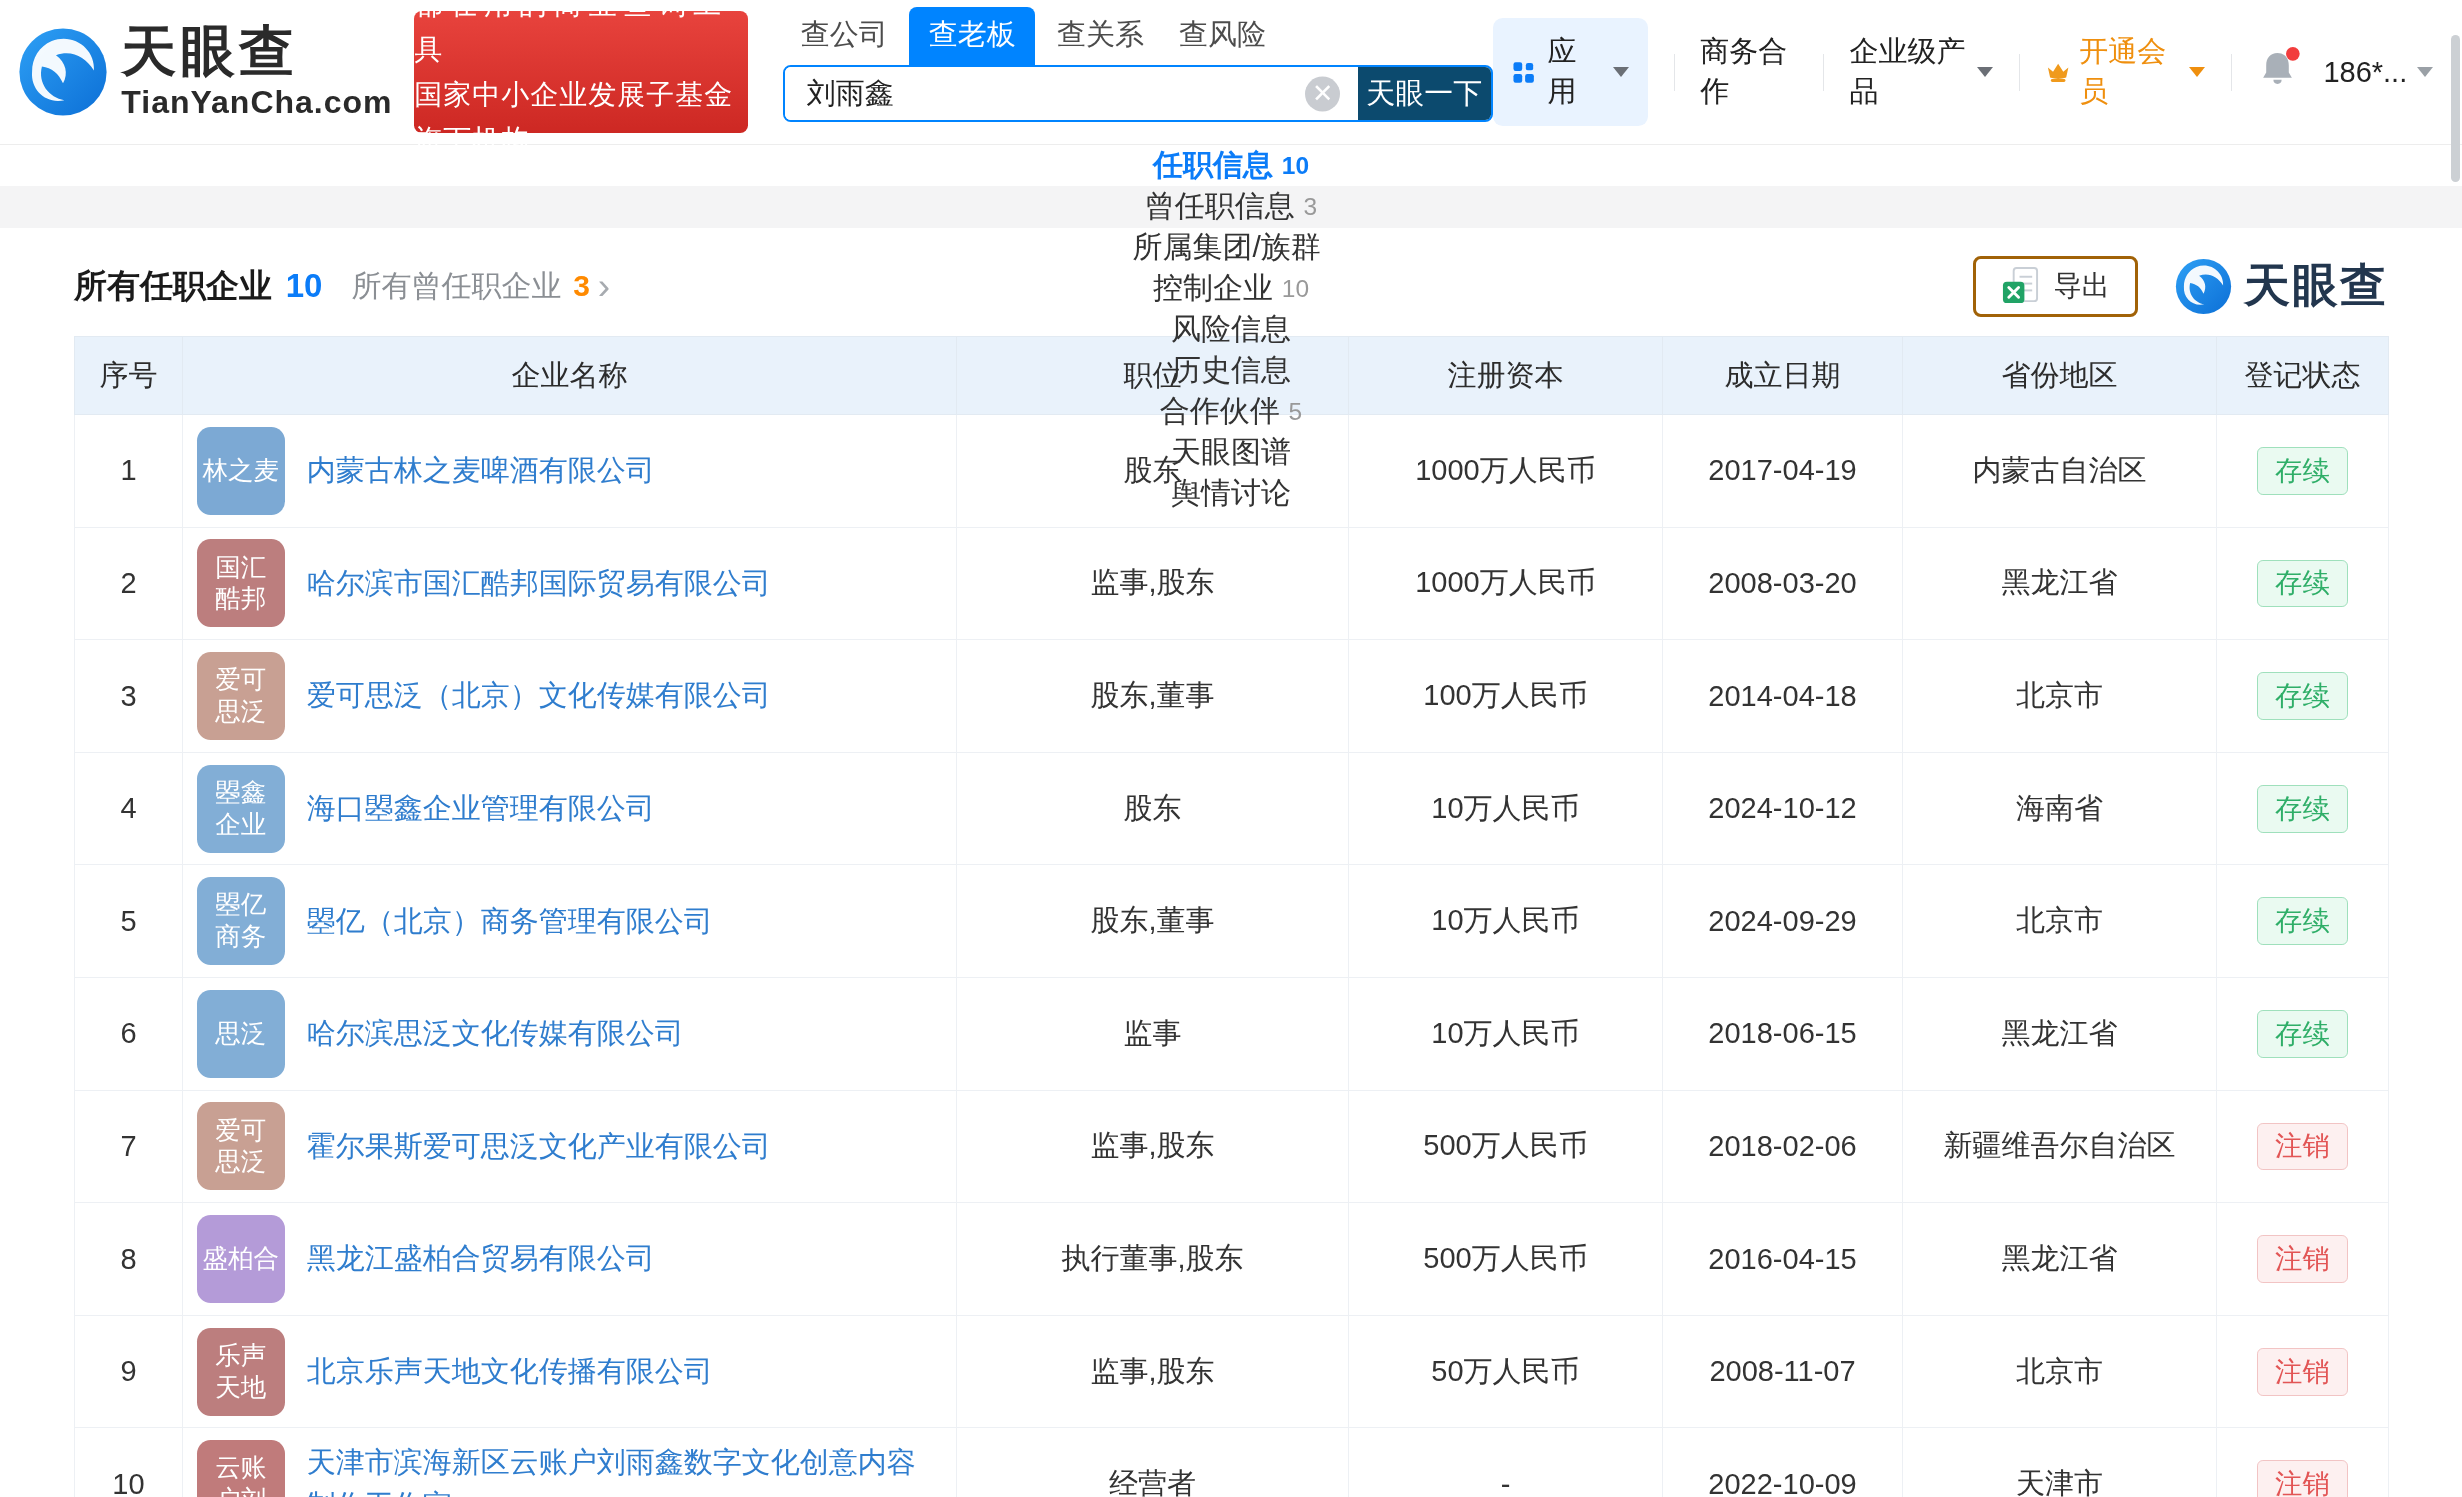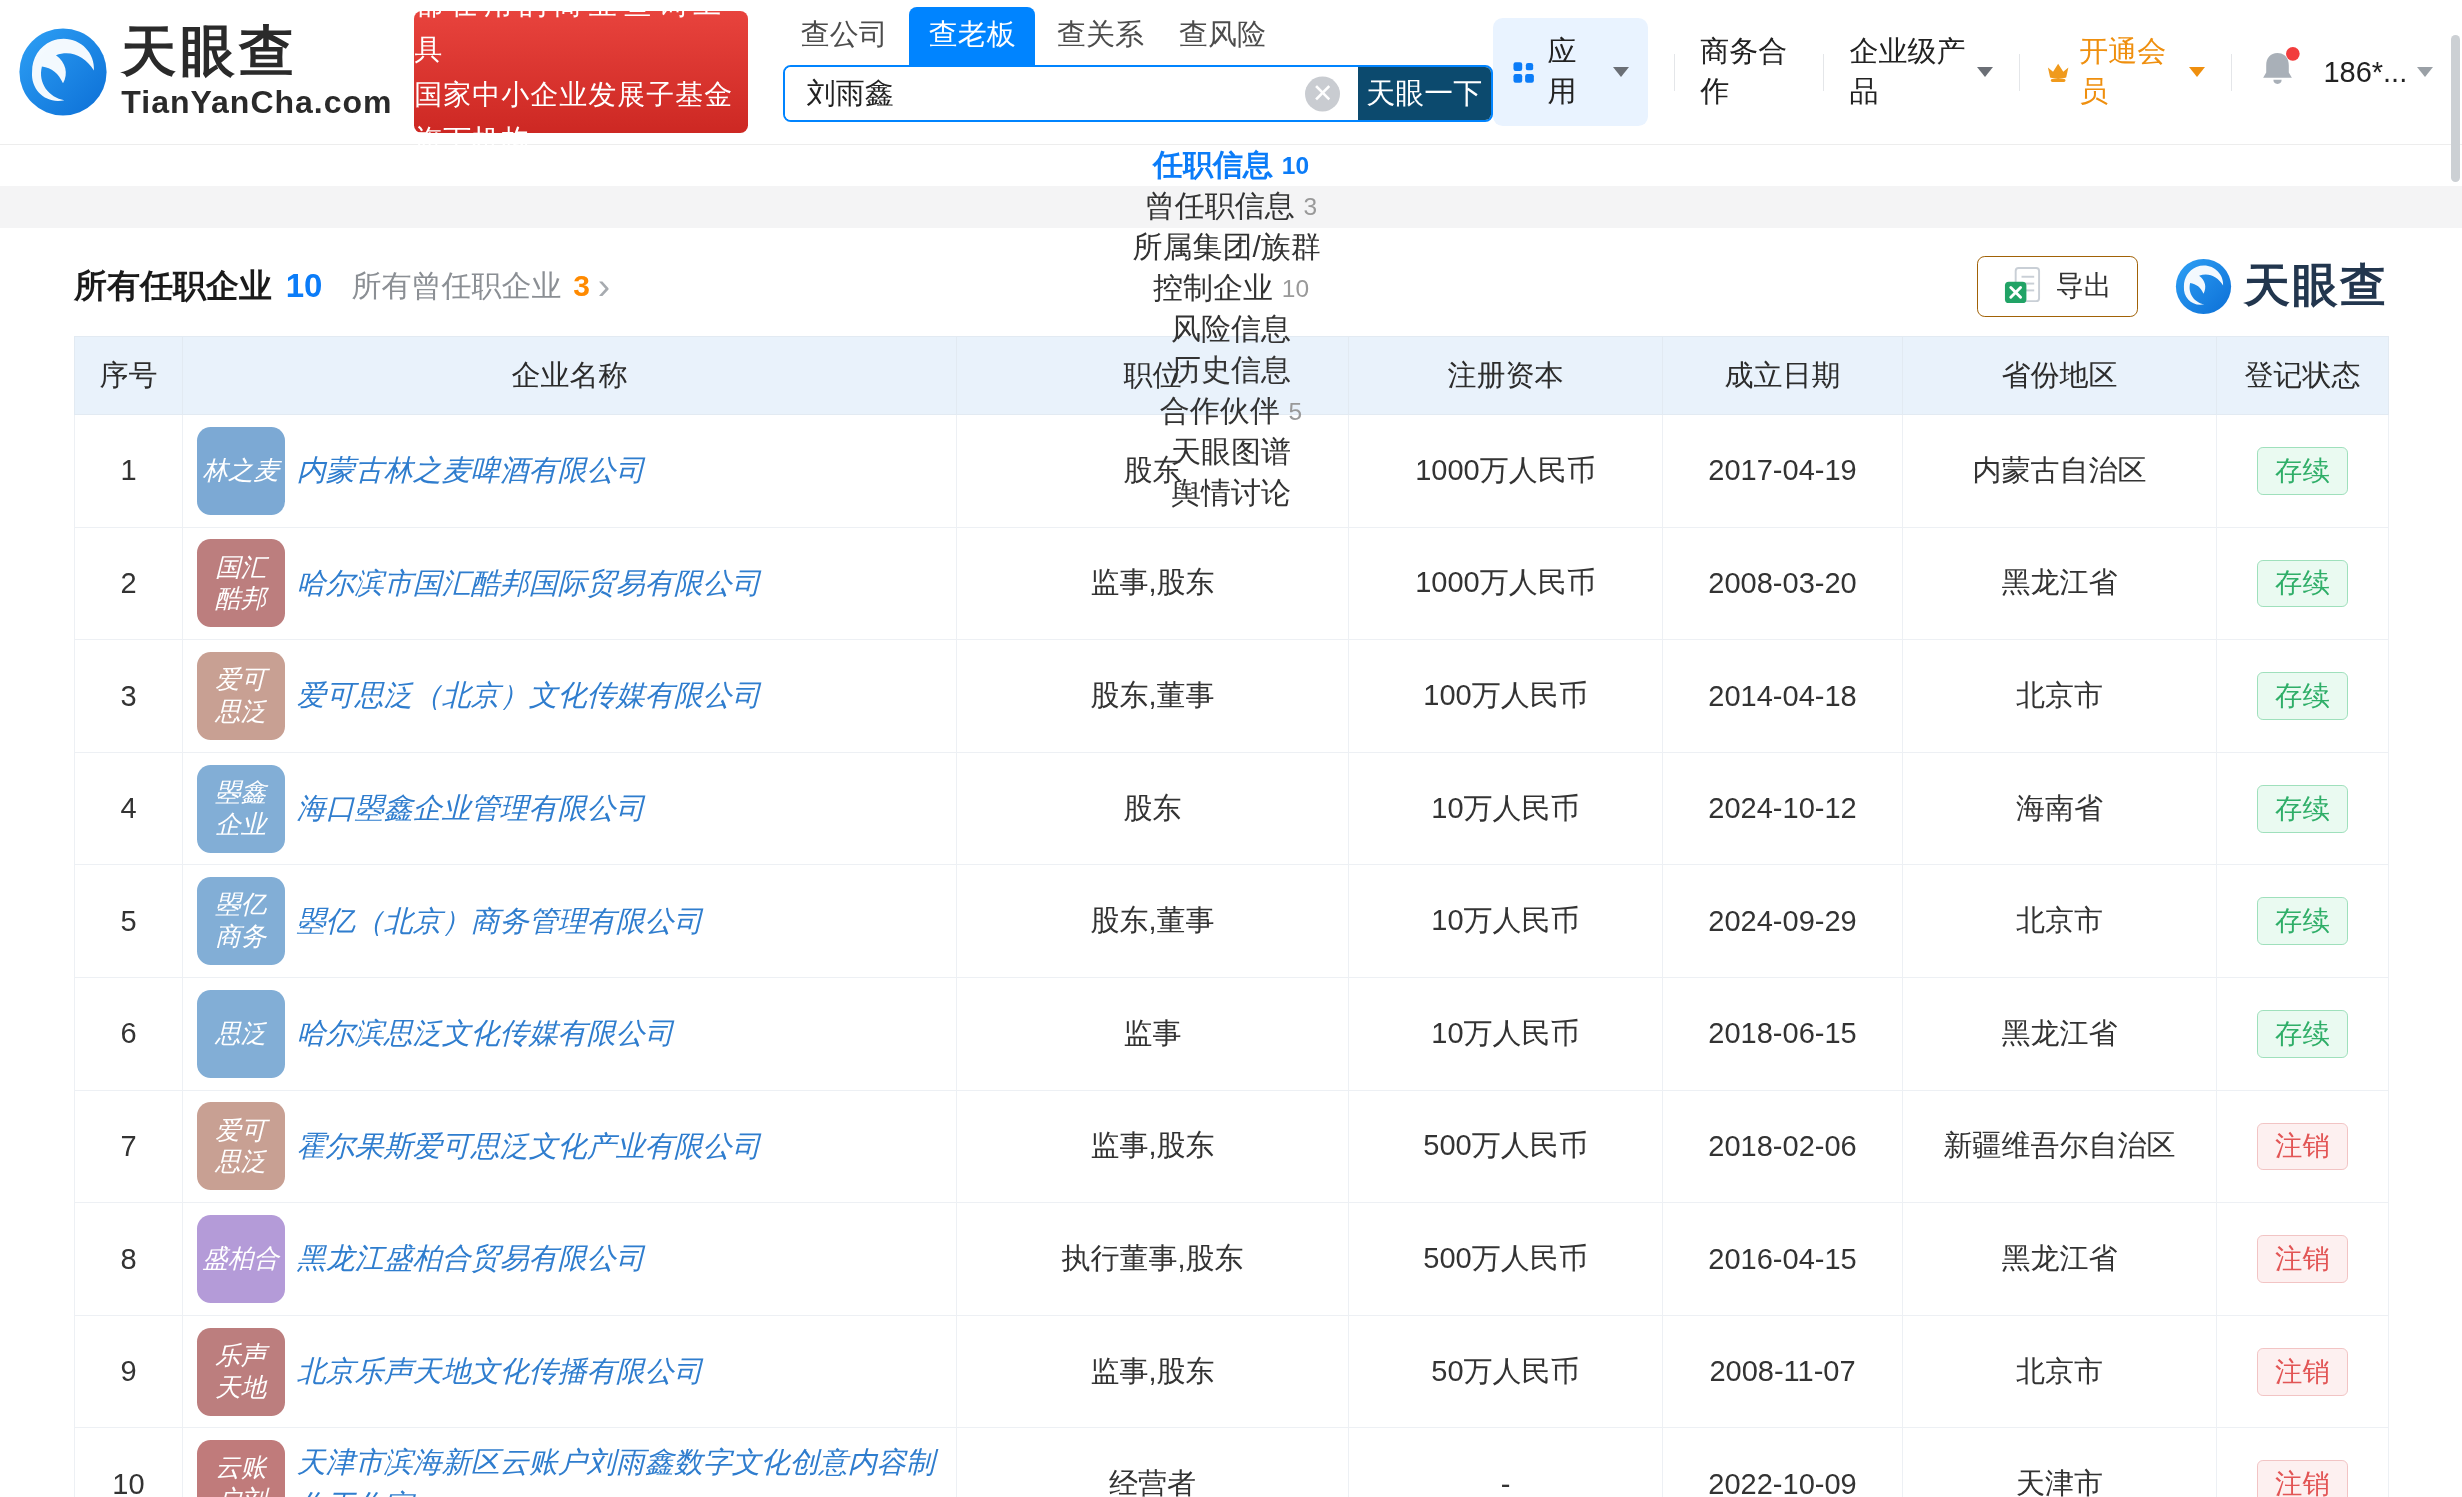--- a/index.html
+++ b/index.html
@@ -57,35 +57,35 @@
   .mtab.active .cnt { color:#0b7cf8; font-weight:700; }
 
   
   .section-head { margin:25.5px 74px 0; display:flex; align-items:center; height:65px; }
   .sec-title { font-size:33px; font-weight:800; color:#1a1a1a; }
   .sec-count { font-size:33px; font-weight:800; color:#0b7cf8; margin-left:13.7px; }
   .sec-sub { margin-left:29px; display:flex; align-items:center; color:#8b8f94; font-size:30px; }
   .sec-sub b { color:#ff8a00; font-weight:700; margin:0 3.9px 0 11.8px; }
   .sec-sub .chev { font-size:37px; color:#a7abb0; margin-left:3.9px; line-height:1; }
   .sec-right { margin-left:auto; display:flex; align-items:center; gap:37px; }
-  .export-btn { height:61px; padding:0 25.5px; background:#fff; border:1px solid #a16207;
+  .export-btn { height:61px; padding:0 25.5px; background:#fff; border:3px solid #a16207;
     border-radius:7.8px; display:flex; align-items:center; gap:13.7px; font-size:28px; color:#333;
     font-family:inherit; cursor:pointer; }
   .wm-logo { display:flex; align-items:center; gap:11.8px; }
   .wm-logo .wm-text { font-size:46px; font-weight:800; color:#22364e; letter-spacing:2px; }
   .wm-logo svg { width:57px; height:57px; }
 
   
   table { margin:17.6px 74px 0; width:2313px; border-collapse:collapse; table-layout:fixed; }
   th { background:#e9f2fb; height:78px; font-size:29px; font-weight:400; color:#2c2c2c;
     border:1px solid #e2eaf2; }
   td { border:1px solid #edf0f4; min-height:102px; height:102px; text-align:center;
     vertical-align:middle; font-size:29px; color:#333; }
   td.name-cell { text-align:left; padding:11.8px 19.6px 11.8px 13.7px; }
-  .name-wrap { display:flex; align-items:center; gap:12px;font-style:italic; }
+  .name-wrap { display:flex; align-items:center; gap:22px; }
   .c-badge { width:88px; height:88px; min-width:88px; border-radius:13.7px; color:#fff;
     font-size:25.5px; line-height:1.25; display:flex; align-items:center; justify-content:center;
     text-align:center; white-space:pre-line; cursor:pointer; }
   .c-name { color:#2f7dce; font-size:29px; line-height:1.5; }
   .status { display:inline-block; padding:4.9px 17.6px; font-size:27.4px; border-radius:5.9px; }
   .st-active { color:#2fae68; background:#eafaf1; border:1px solid #9fe0bc; }
   .st-cancel { color:#e25555; background:#fdf0f0; border:1px solid #f2c4c4; }
 
   .scroll-thumb { position:fixed; right:2px; top:35px; width:8.8px; height:147px;
     border-radius:4.9px; background:#ccd0d4; }

